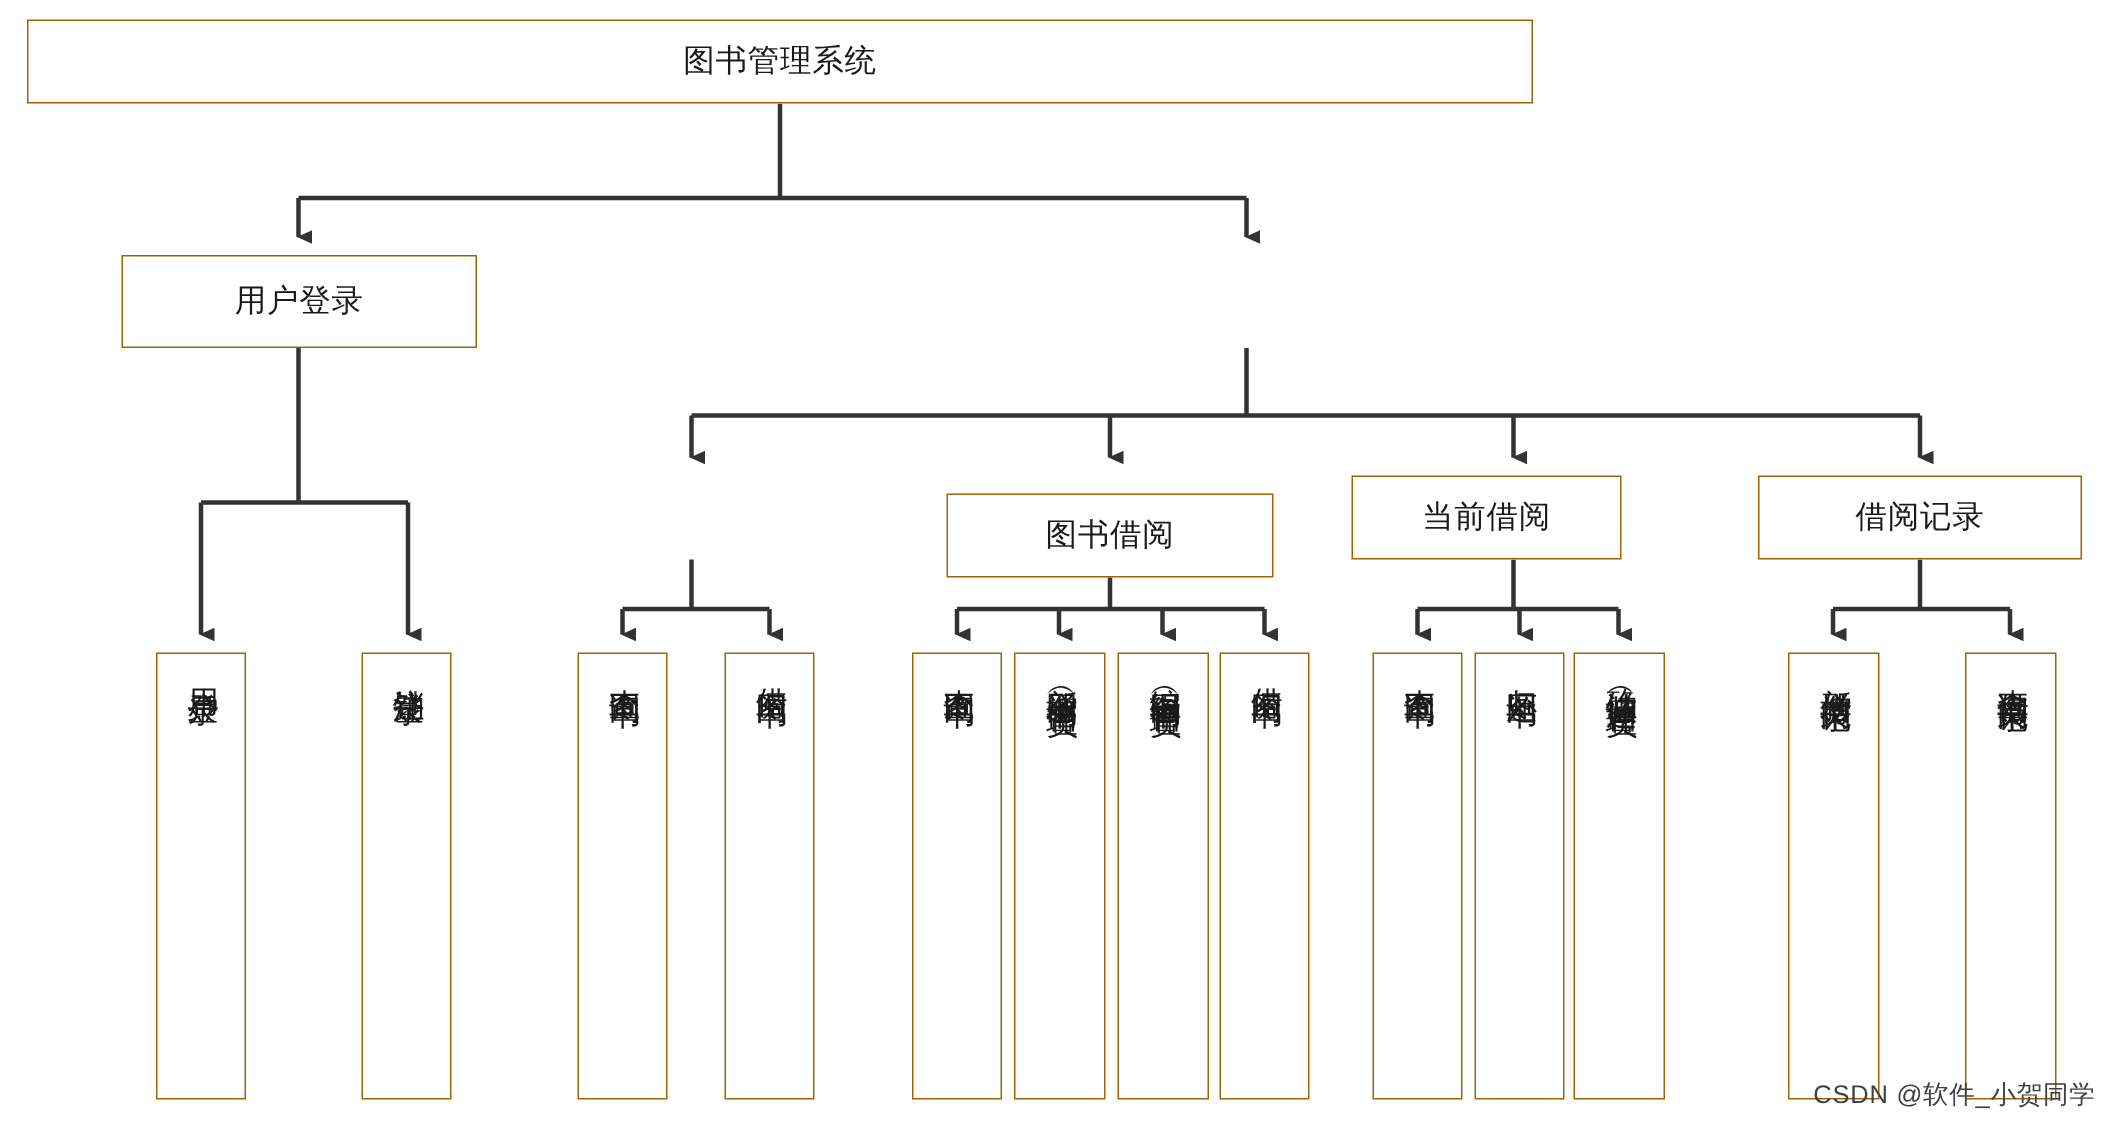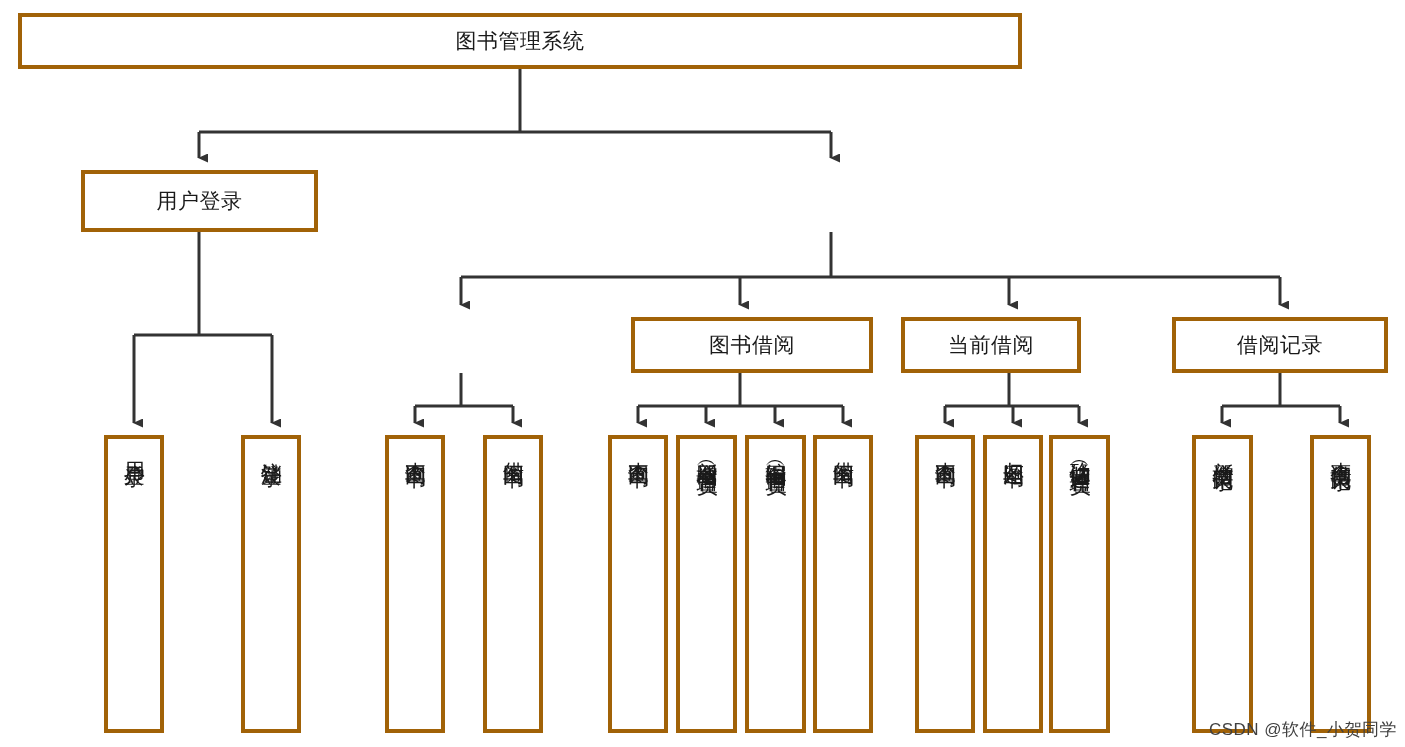--- a/index.html
+++ b/index.html
@@ -23,21 +23,21 @@
     position: absolute;
     left: 0;
     top: 0;
     width: 1405px;
     height: 747px;
   }
   .node {
     position: absolute;
     box-sizing: border-box;
     background: #ffffff;
-    border: 4px solid #a16207;
+    border: 1px solid #a16207;
     display: flex;
     align-items: center;
     justify-content: center;
     color: #1a1a1a;
   }
   .node-label {
     font-size: 21px;
     line-height: 1.25;
     letter-spacing: 0.5px;
     white-space: nowrap;
@@ -124,21 +124,21 @@
   </svg>
 
   <div class="node" id="node-root" style="left: 18px; top: 13px; width: 1004px; height: 56px;">
     <span class="node-label">图书管理系统</span>
   </div>
 
   <div class="node" id="node-l2-0" style="left: 81px; top: 170px; width: 237px; height: 62px;">
     <span class="node-label">用户登录</span>
   </div>
 
-  <div class="node" id="node-l3-1" style="left: 631px; top: 317px; width: 242px; height: 56px;">
+  <div class="node" id="node-l3-1" style="left: 631px; top: 329px; width: 218px; height: 56px;">
     <span class="node-label">图书借阅</span>
   </div>
   <div class="node" id="node-l3-2" style="left: 901px; top: 317px; width: 180px; height: 56px;">
     <span class="node-label">当前借阅</span>
   </div>
   <div class="node" id="node-l3-3" style="left: 1172px; top: 317px; width: 216px; height: 56px;">
     <span class="node-label">借阅记录</span>
   </div>
 
   <div class="node vertical" id="node-leaf-0" style="left: 104px; top: 435px; width: 60px; height: 298px;">

